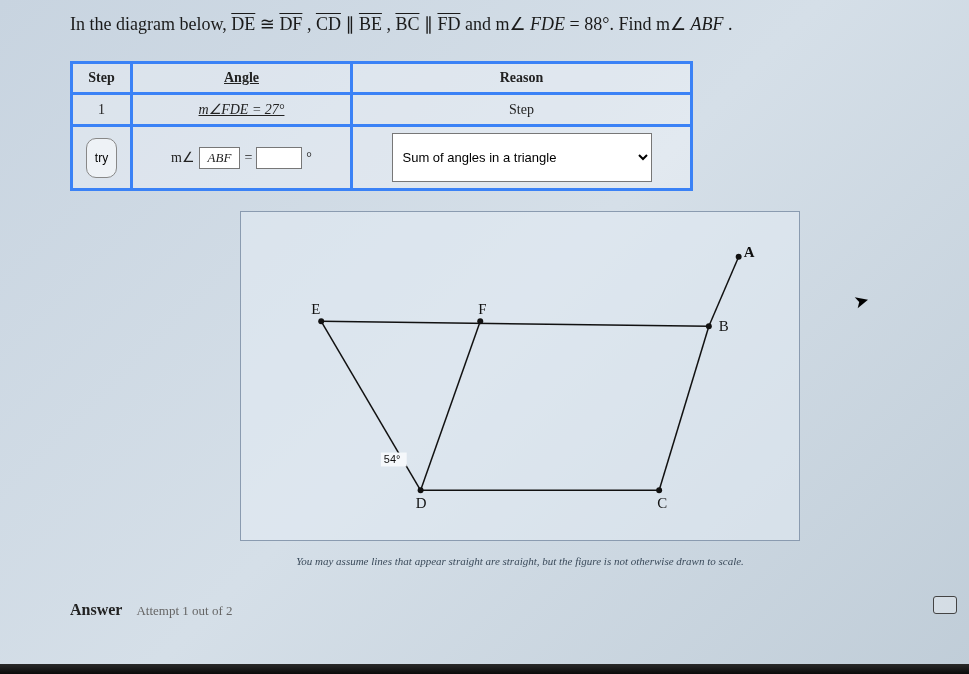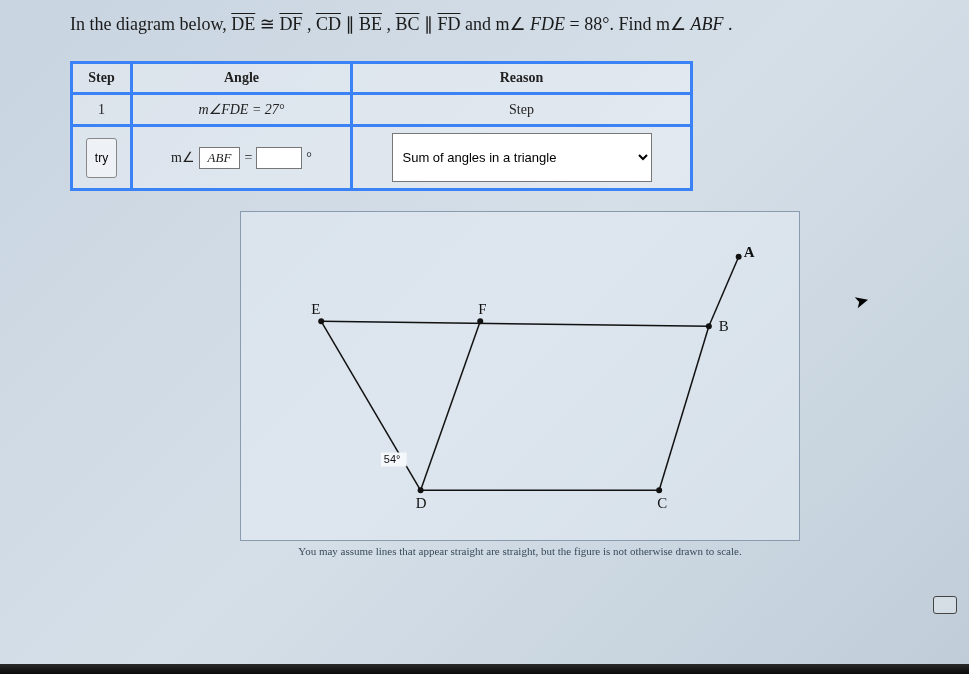--- a/index.html
+++ b/index.html
@@ -42,30 +42,31 @@
     }
     .proof-table th {
       font-weight: bold;
     }
     .proof-table .step-col {
       width: 60px;
       padding: 6px 10px;
     }
     .proof-table .angle-col {
       width: 220px;
+      text-decoration: underline;
     }
     .proof-table .reason-col {
       width: 340px;
     }
     .try-btn {
       border: 1px solid #888;
       background: #eef2f6;
       padding: 12px 8px;
       font-size: 12px;
-      border-radius: 3px;
+      border-radius: 10px;
       cursor: pointer;
     }
     .angle-input-group {
       display: inline-flex;
       align-items: center;
       gap: 4px;
     }
     .angle-box {
       border: 1px solid #777;
       background: #fff;
@@ -101,21 +102,22 @@
       position: relative;
     }
     .diagram svg {
       width: 100%;
       height: 100%;
     }
     .scale-note {
       font-size: 11px;
       color: #3a4a5a;
       text-align: center;
-      margin-top: 4px;
+      margin-top: 14px;
+      font-style: italic;
     }
     .answer-row {
       margin-top: 34px;
       display: flex;
       align-items: baseline;
       gap: 14px;
     }
     .answer-label {
       font-weight: bold;
       font-size: 16px;
@@ -247,18 +249,22 @@
         <text x="505" y="45" class="vertex-label" font-weight="bold">A</text>
         <text x="175" y="298" class="vertex-label">D</text>
         <text x="418" y="298" class="vertex-label">C</text>
         <rect x="140" y="242" width="26" height="14" fill="#f5f8fb" stroke="none"></rect>
         <text x="143" y="253" class="angle-label">54°</text>
       </svg>
     </div>
     <p class="scale-note">You may assume lines that appear straight are straight, but the figure is not otherwise drawn to scale.</p>
   </div>
 
+  <div class="answer-row">
+    <span class="answer-label">Answer</span>
+    <span class="attempt-text">Attempt 1 out of 2</span>
+  </div>
 
 </div>
 
 <div class="kb-icon"></div>
 <div class="cursor">➤</div>
 <div class="bottom-bar"></div>
 
 </body></html>

